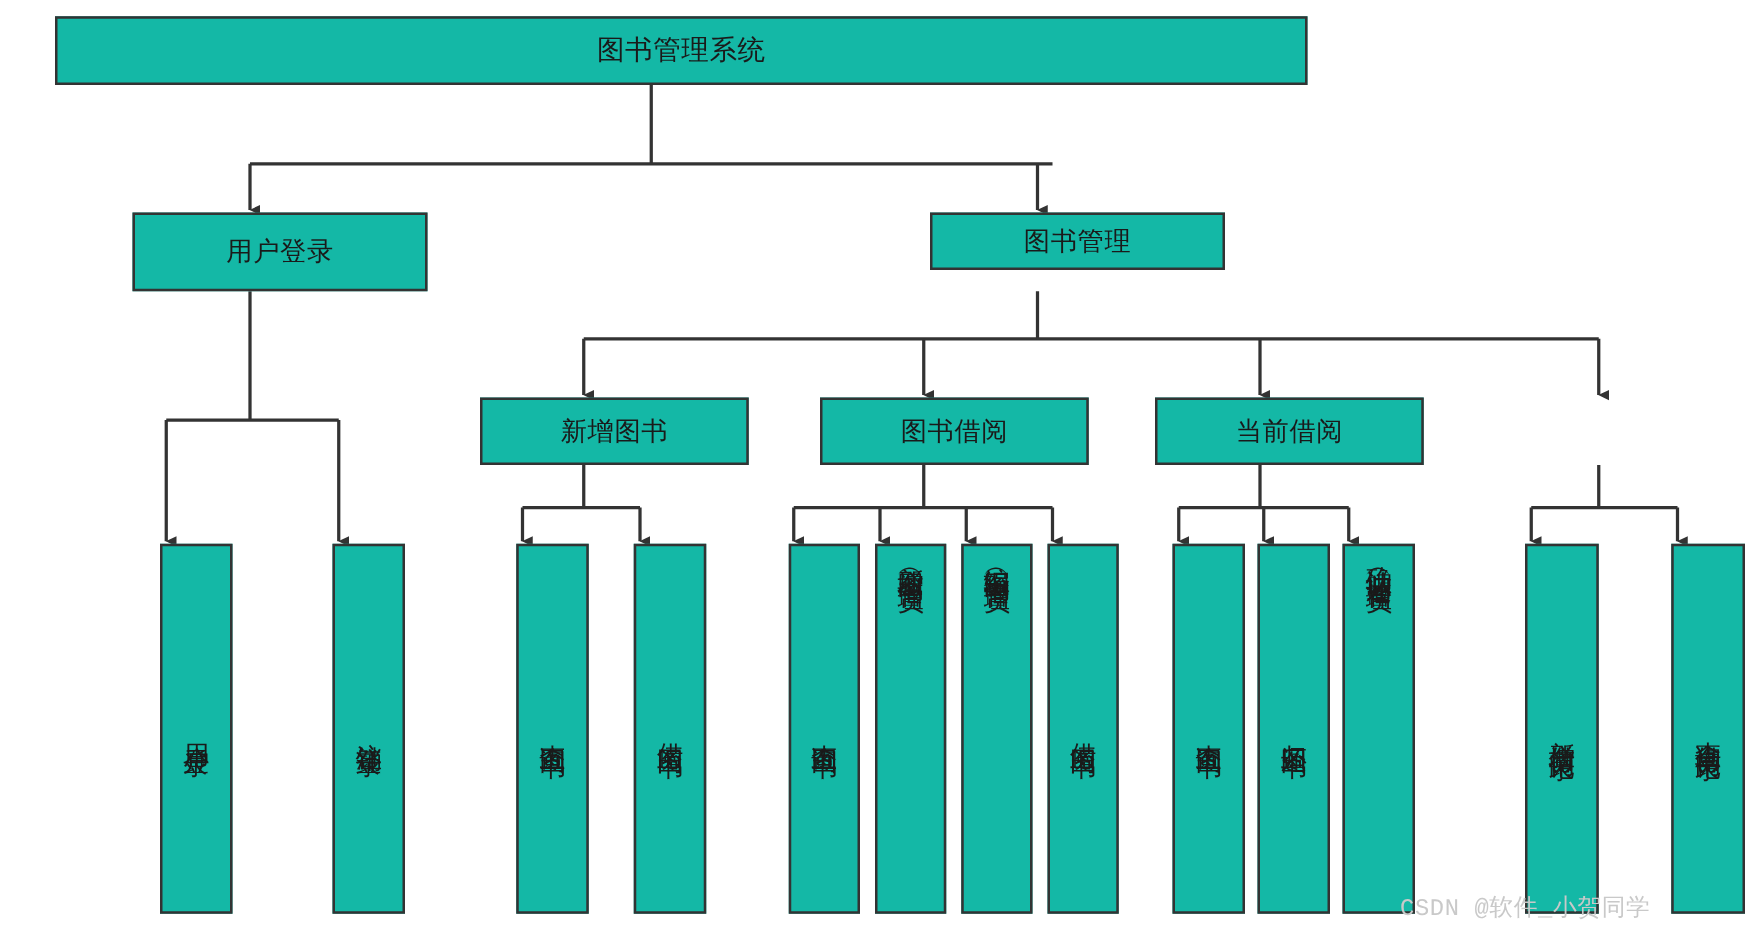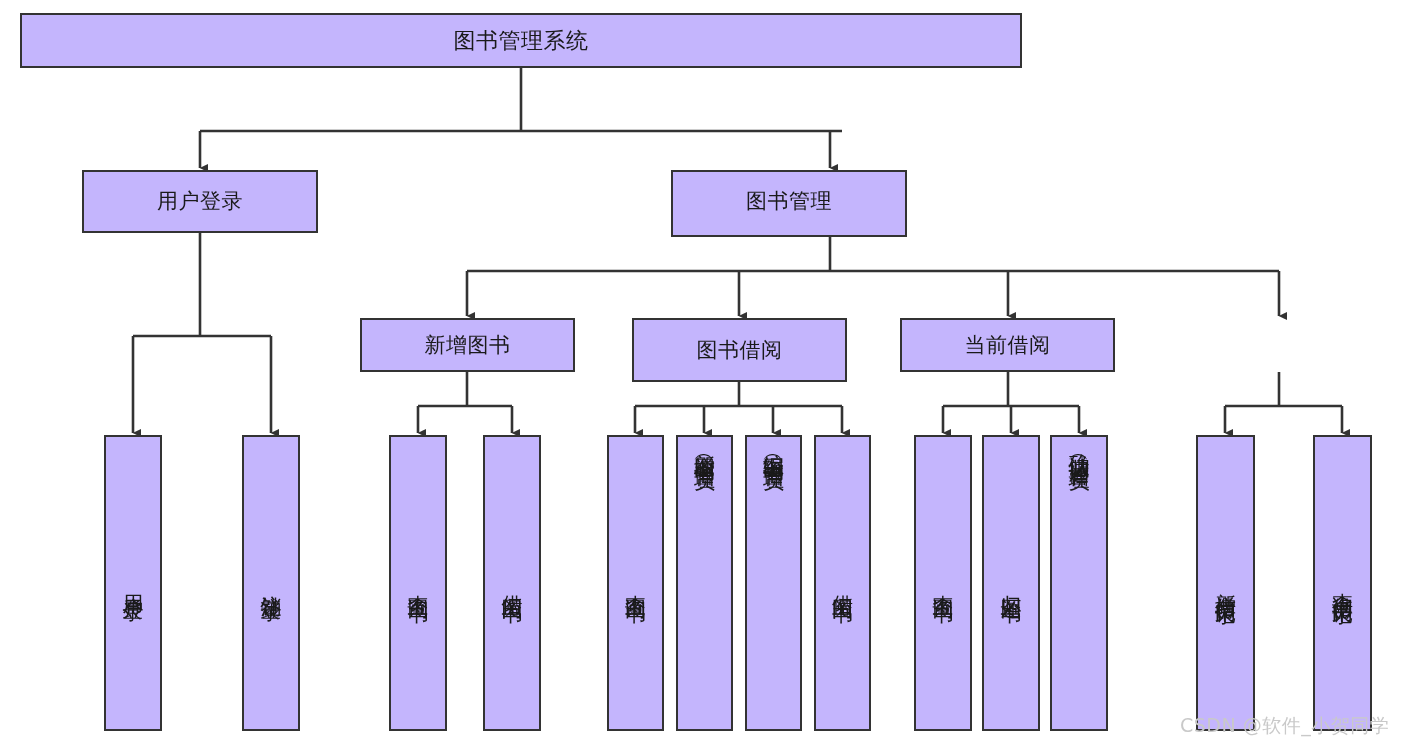--- a/index.html
+++ b/index.html
@@ -21,26 +21,27 @@
   svg.diagram-canvas {
     position: absolute;
     left: 0;
     top: 0;
     width: 1405px;
     height: 747px;
   }
   .node-box {
     position: absolute;
     box-sizing: border-box;
-    background: #c4b5fd;
+    background: #14b8a6;
     border: 2.5px solid #333333;
     display: flex;
     align-items: center;
     justify-content: center;
     overflow: hidden;
+    margin-left: 24px;
   }
   .node-label {
     color: #1a1a1a;
     font-size: 21px;
     line-height: 1.18;
     letter-spacing: 0.5px;
     white-space: nowrap;
     text-align: center;
   }
   .node-box.vertical {
@@ -126,29 +127,29 @@
   </svg>
 
   <div class="node-box root" style="left:20px; top:13px; width:1002px; height:55px;">
     <span class="node-label">图书管理系统</span>
   </div>
 
   <div class="node-box" style="left:82px; top:170px; width:236px; height:63px;">
     <span class="node-label">用户登录</span>
   </div>
 
-  <div class="node-box" style="left:671px; top:170px; width:236px; height:67px;font-family:Liberation Mono, monospace;">
+  <div class="node-box" style="left:720px; top:170px; width:236px; height:46px;">
     <span class="node-label">图书管理</span>
   </div>
 
   <div class="node-box" style="left:360px; top:318px; width:215px; height:54px;">
     <span class="node-label">新增图书</span>
   </div>
 
-  <div class="node-box" style="left:632px; top:318px; width:215px; height:64px;align-items:center;">
+  <div class="node-box" style="left:632px; top:318px; width:215px; height:54px;align-items:center;">
     <span class="node-label">图书借阅</span>
   </div>
 
   <div class="node-box" style="left:900px; top:318px; width:215px; height:54px;">
     <span class="node-label">当前借阅</span>
   </div>
 
 
   <div class="node-box vertical" style="left:104px; top:435px; width:58px; height:296px;">
     <span class="node-label">用户登录</span>
@@ -187,15 +188,15 @@
     <span class="node-label">确认归还（管理员）</span>
   </div>
 
   <div class="node-box vertical" style="left:1196px; top:435px; width:59px; height:296px;">
     <span class="node-label">新增借阅记录</span>
   </div>
   <div class="node-box vertical" style="left:1313px; top:435px; width:59px; height:296px;">
     <span class="node-label">查询借阅记录</span>
   </div>
 
-  <div class="watermark" style="left:1180px; top:713px;">CSDN @软件_小贺同学</div>
+  <div class="watermark" style="left:1120px; top:713px;font-family:Liberation Mono, monospace;">CSDN @软件_小贺同学</div>
 
 </div>
 
 </body></html>

